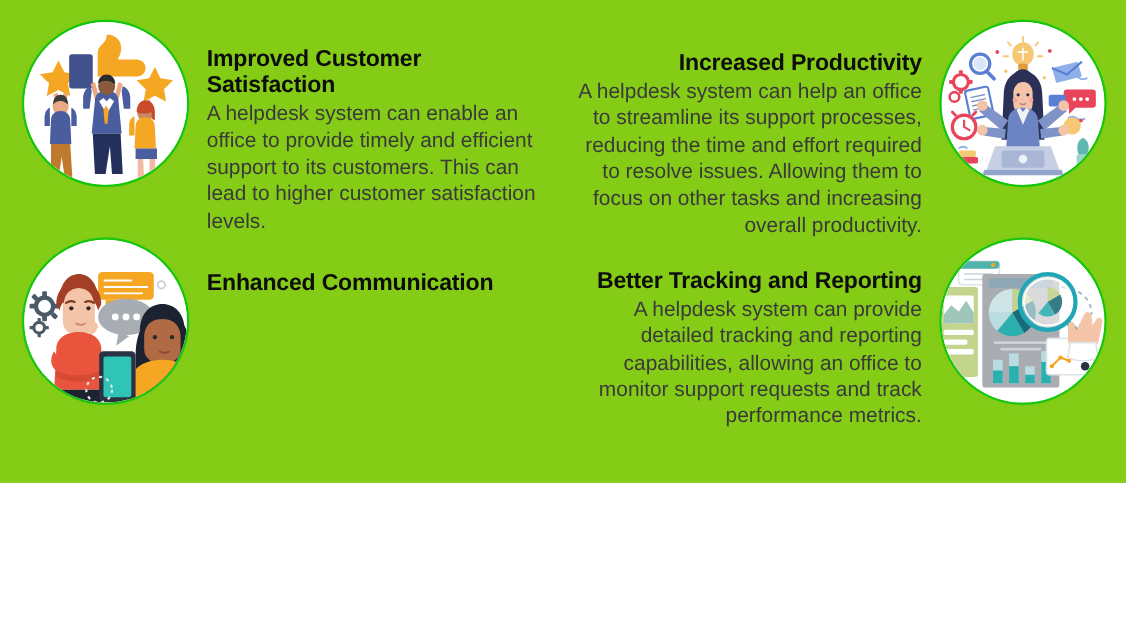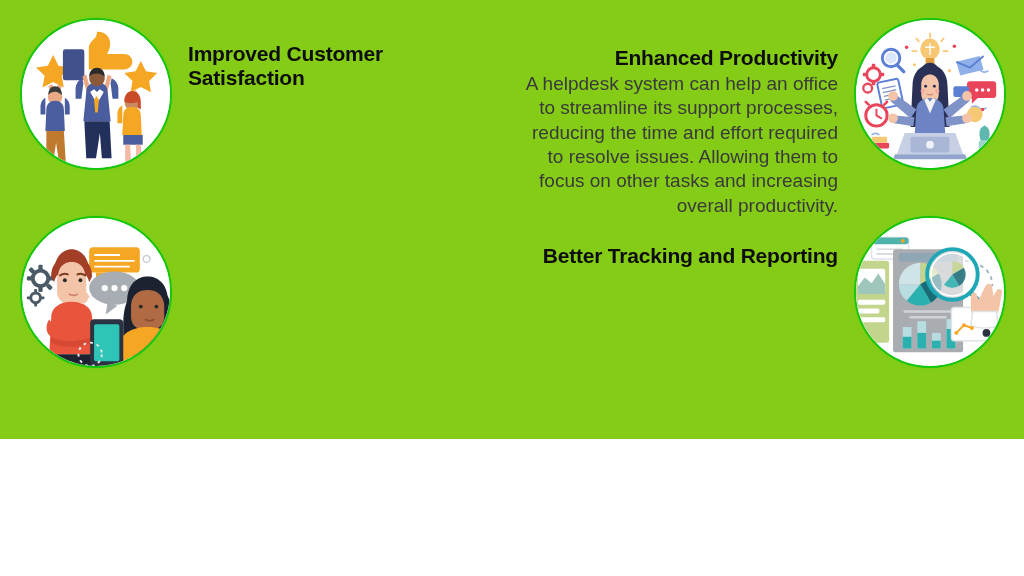--- a/index.html
+++ b/index.html
@@ -137,20 +137,21 @@
           <path d="M104 98 c0 -6 4 -9 9 -9 c5 0 9 3 9 9 l1 20 l-20 0 z" fill="#f5a623"></path>
           <path d="M104 118 l20 0 l0 10 l-20 0 z" fill="#4a5d9e"></path>
           <path d="M106 128 l5 0 l1 18 l-6 0 z" fill="#f4b9a4"></path>
           <path d="M117 128 l5 0 l1 18 l-6 0 z" fill="#f4b9a4"></path>
           <path d="M103 88 c-3 1 -5 4 -5 8 l0 10 l5 0 z" fill="#f5a623"></path>
         </svg>
       </div>
     </div>
     <div class="text-block">
       <h2 class="card-title">Improved Customer Satisfaction</h2>
+      <p class="card-body">A helpdesk system can enable an office to provide timely and efficient support to its customers. This can lead to higher customer satisfaction levels.</p>
     </div>
   </div>
 
   <div class="card card-2">
     <div class="illus-wrap">
       <div class="glow"></div>
       <div class="ring">
         <svg viewBox="0 0 152 152" xmlns="http://www.w3.org/2000/svg">
           <circle cx="76" cy="76" r="76" fill="#ffffff"></circle>
 
@@ -258,21 +259,21 @@
           <path d="M70 82 l6 14 l6 -14 l-3 -2 l-3 4 l-3 -4 z" fill="#f2f2f4"></path>
 
           <path d="M50 116 l52 0 l8 22 l-68 0 z" fill="#c6cfe4"></path>
           <rect x="56" y="120" width="40" height="16" rx="2" fill="#a9b6d6"></rect>
           <circle cx="76" cy="128" r="4" fill="#eef1f8"></circle>
           <path d="M40 138 l72 0 l2 5 l-76 0 z" fill="#93a4cc"></path>
         </svg>
       </div>
     </div>
     <div class="text-block">
-      <h2 class="card-title">Enhanced Productivity</h2>
+      <h2 class="card-title">Increased Productivity</h2>
       <p class="card-body">A helpdesk system can help an office to streamline its support processes, reducing the time and effort required to resolve issues. Allowing them to focus on other tasks and increasing overall productivity.</p>
     </div>
   </div>
 
   <div class="card card-3">
     <div class="illus-wrap">
       <div class="glow"></div>
       <div class="ring">
         <svg viewBox="0 0 152 152" xmlns="http://www.w3.org/2000/svg">
           <circle cx="76" cy="76" r="76" fill="#ffffff"></circle>
@@ -343,20 +344,21 @@
           <circle cx="104" cy="152" r="6" fill="#c98a63"></circle>
 
           <rect x="70" y="104" width="34" height="48" rx="4" fill="#2b3342"></rect>
           <rect x="74" y="109" width="26" height="38" rx="2" fill="#2ec4b6"></rect>
 
           <circle cx="70" cy="140" r="12" fill="none" stroke="#e3e6ea" stroke-width="2" stroke-dasharray="3 4"></circle>
         </svg>
       </div>
     </div>
     <div class="text-block">
+      <h2 class="card-title">Enhanced Communication</h2>
     </div>
   </div>
 
   <div class="card card-4">
     <div class="illus-wrap">
       <div class="glow"></div>
       <div class="ring">
         <svg viewBox="0 0 152 152" xmlns="http://www.w3.org/2000/svg">
           <circle cx="76" cy="76" r="76" fill="#ffffff"></circle>
 
@@ -425,16 +427,17 @@
           </g>
           <line x1="118" y1="77" x2="128" y2="87" stroke="#1fa7b5" stroke-width="5" stroke-linecap="round"></line>
 
           <path d="M132 72 c2 -6 7 -6 8 0 l1 8 l3 -5 c2 -4 7 -2 6 2 l-3 16 c-1 6 -6 10 -12 10 l-8 0 c-5 0 -9 -4 -9 -9 l0 -14 c0 -4 5 -5 6 -1 l2 5 z" fill="#f4c4a8"></path>
           <path d="M120 96 l24 0 l2 14 c-8 4 -20 4 -28 0 z" fill="#ffffff" stroke="#dde3e7" stroke-width="1.5"></path>
         </svg>
       </div>
     </div>
     <div class="text-block">
       <h2 class="card-title">Better Tracking and Reporting</h2>
+      <p class="card-body">A helpdesk system can provide detailed tracking and reporting capabilities, allowing an office to monitor support requests and track performance metrics.</p>
     </div>
   </div>
 
 </div>
 
 </body></html>

